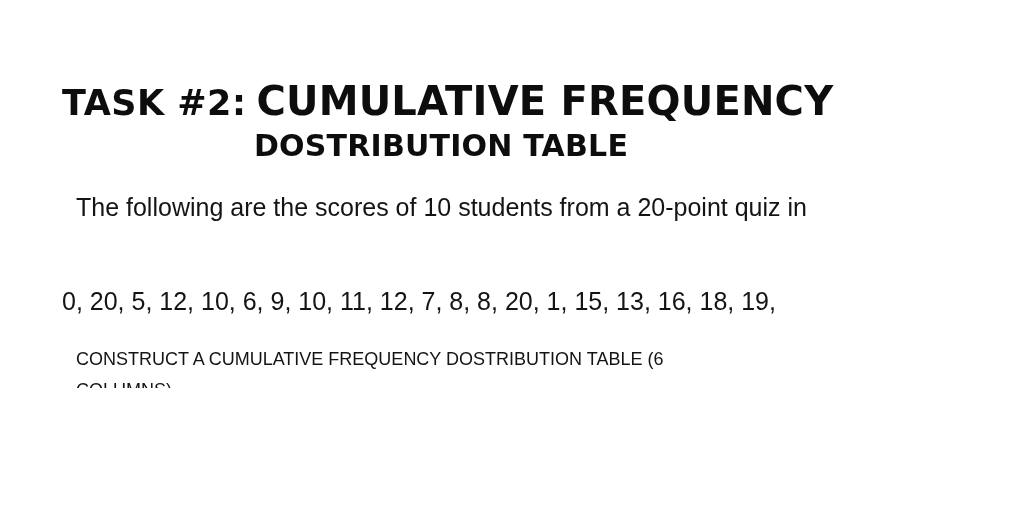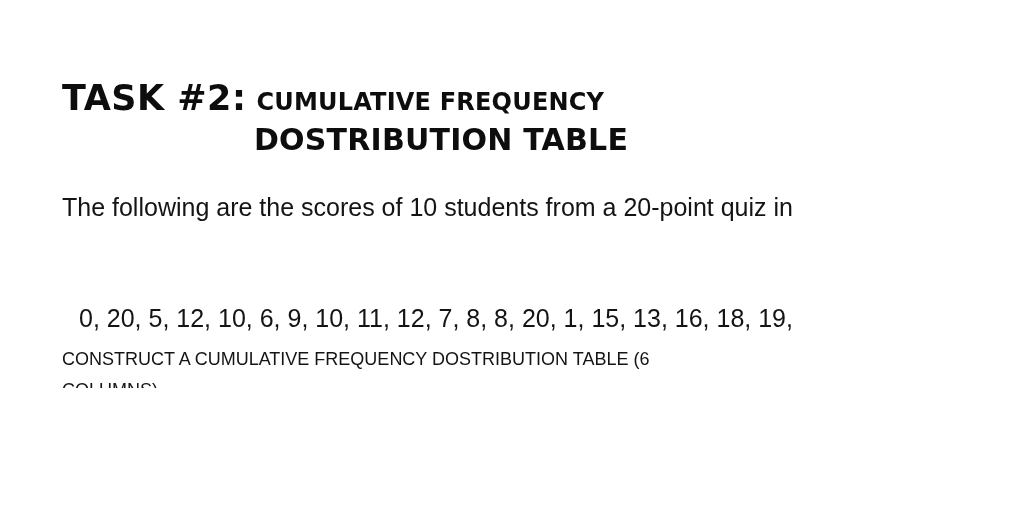--- a/index.html
+++ b/index.html
@@ -30,21 +30,21 @@
     display: flex;
     align-items: baseline;
     gap: 10px;
     white-space: nowrap;
   }
   .title-prefix {
     font-size: 35px;
     letter-spacing: 0.5px;
   }
   .title-main {
-    font-size: 24px;
+    font-size: 40px;
     letter-spacing: 0.2px;
   }
   .title-line2 {
     font-size: 30px;
     margin-left: 192px;
     margin-top: 4px;
     white-space: nowrap;
     letter-spacing: 0.2px;
   }
   .intro {
@@ -52,26 +52,27 @@
     left: 62px;
     top: 192px;
     margin: 0;
     font-size: 25px;
     line-height: 30px;
     color: #141414;
   }
   .line {
     display: block;
     white-space: nowrap;
+    margin-left: 14px;
   }
   .scores {
     position: absolute;
     left: 62px;
     top: 286px;
-    margin: 17px;
+    margin: 0;
     font-size: 25px;
     line-height: 31px;
     white-space: nowrap;
     color: #141414;
   }
   .instruction {
     position: absolute;
     left: 62px;
     top: 344px;
     margin: 0;

